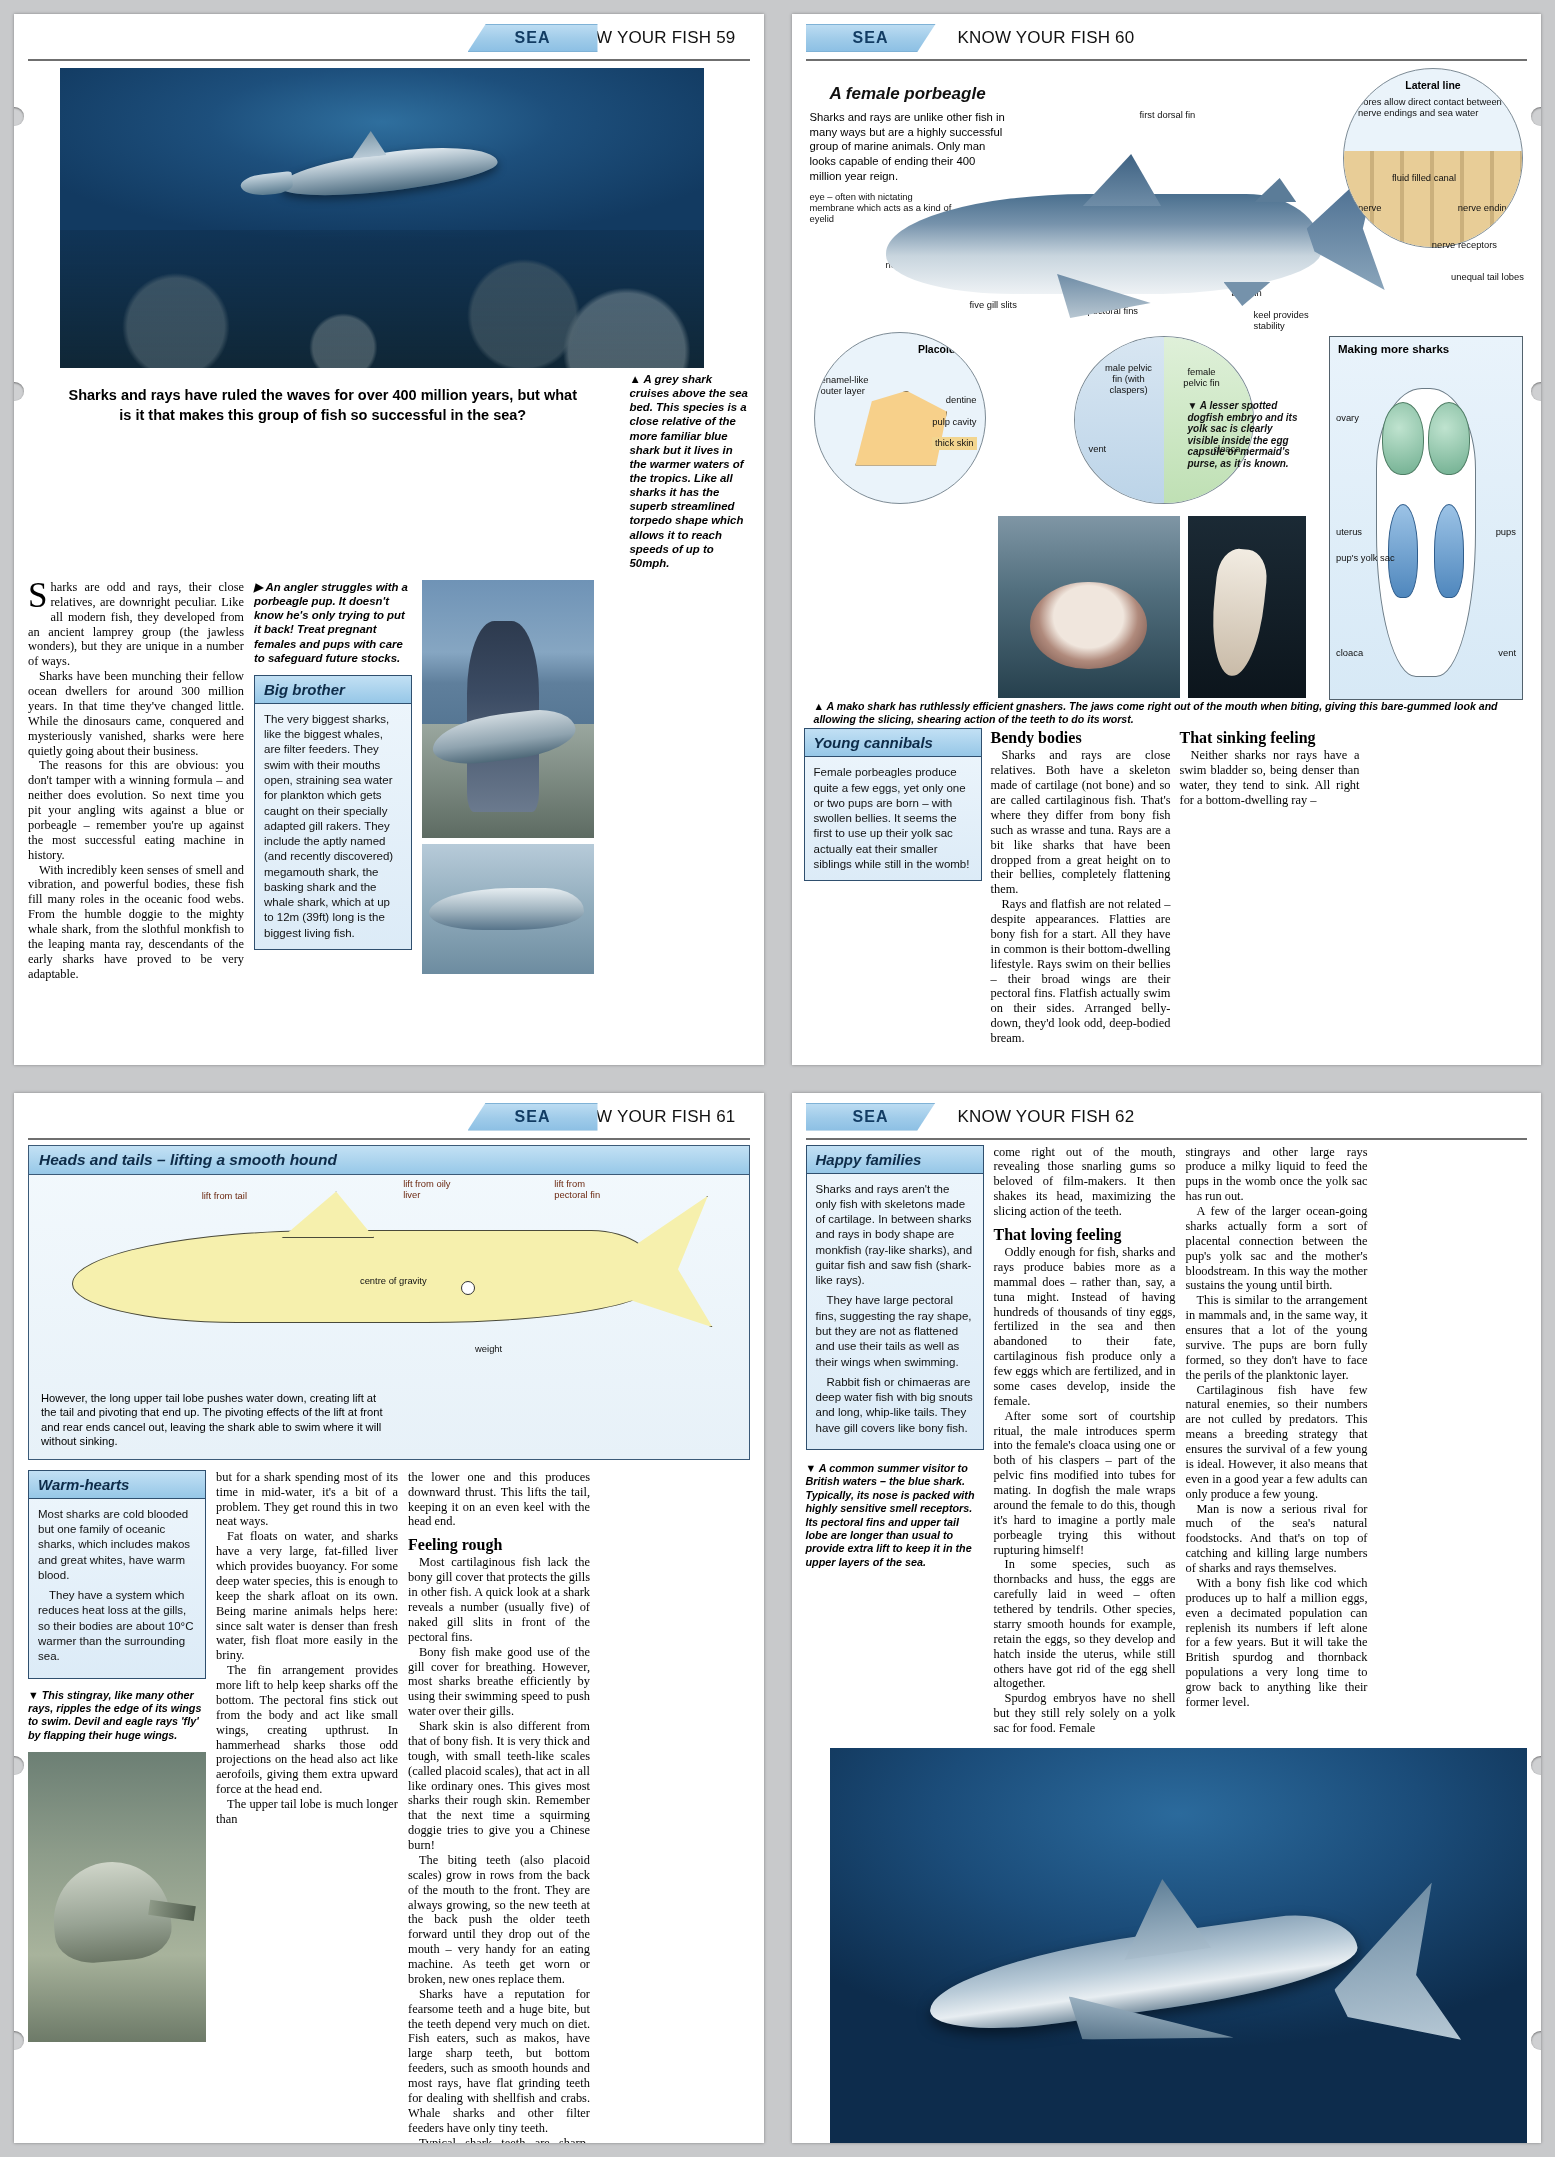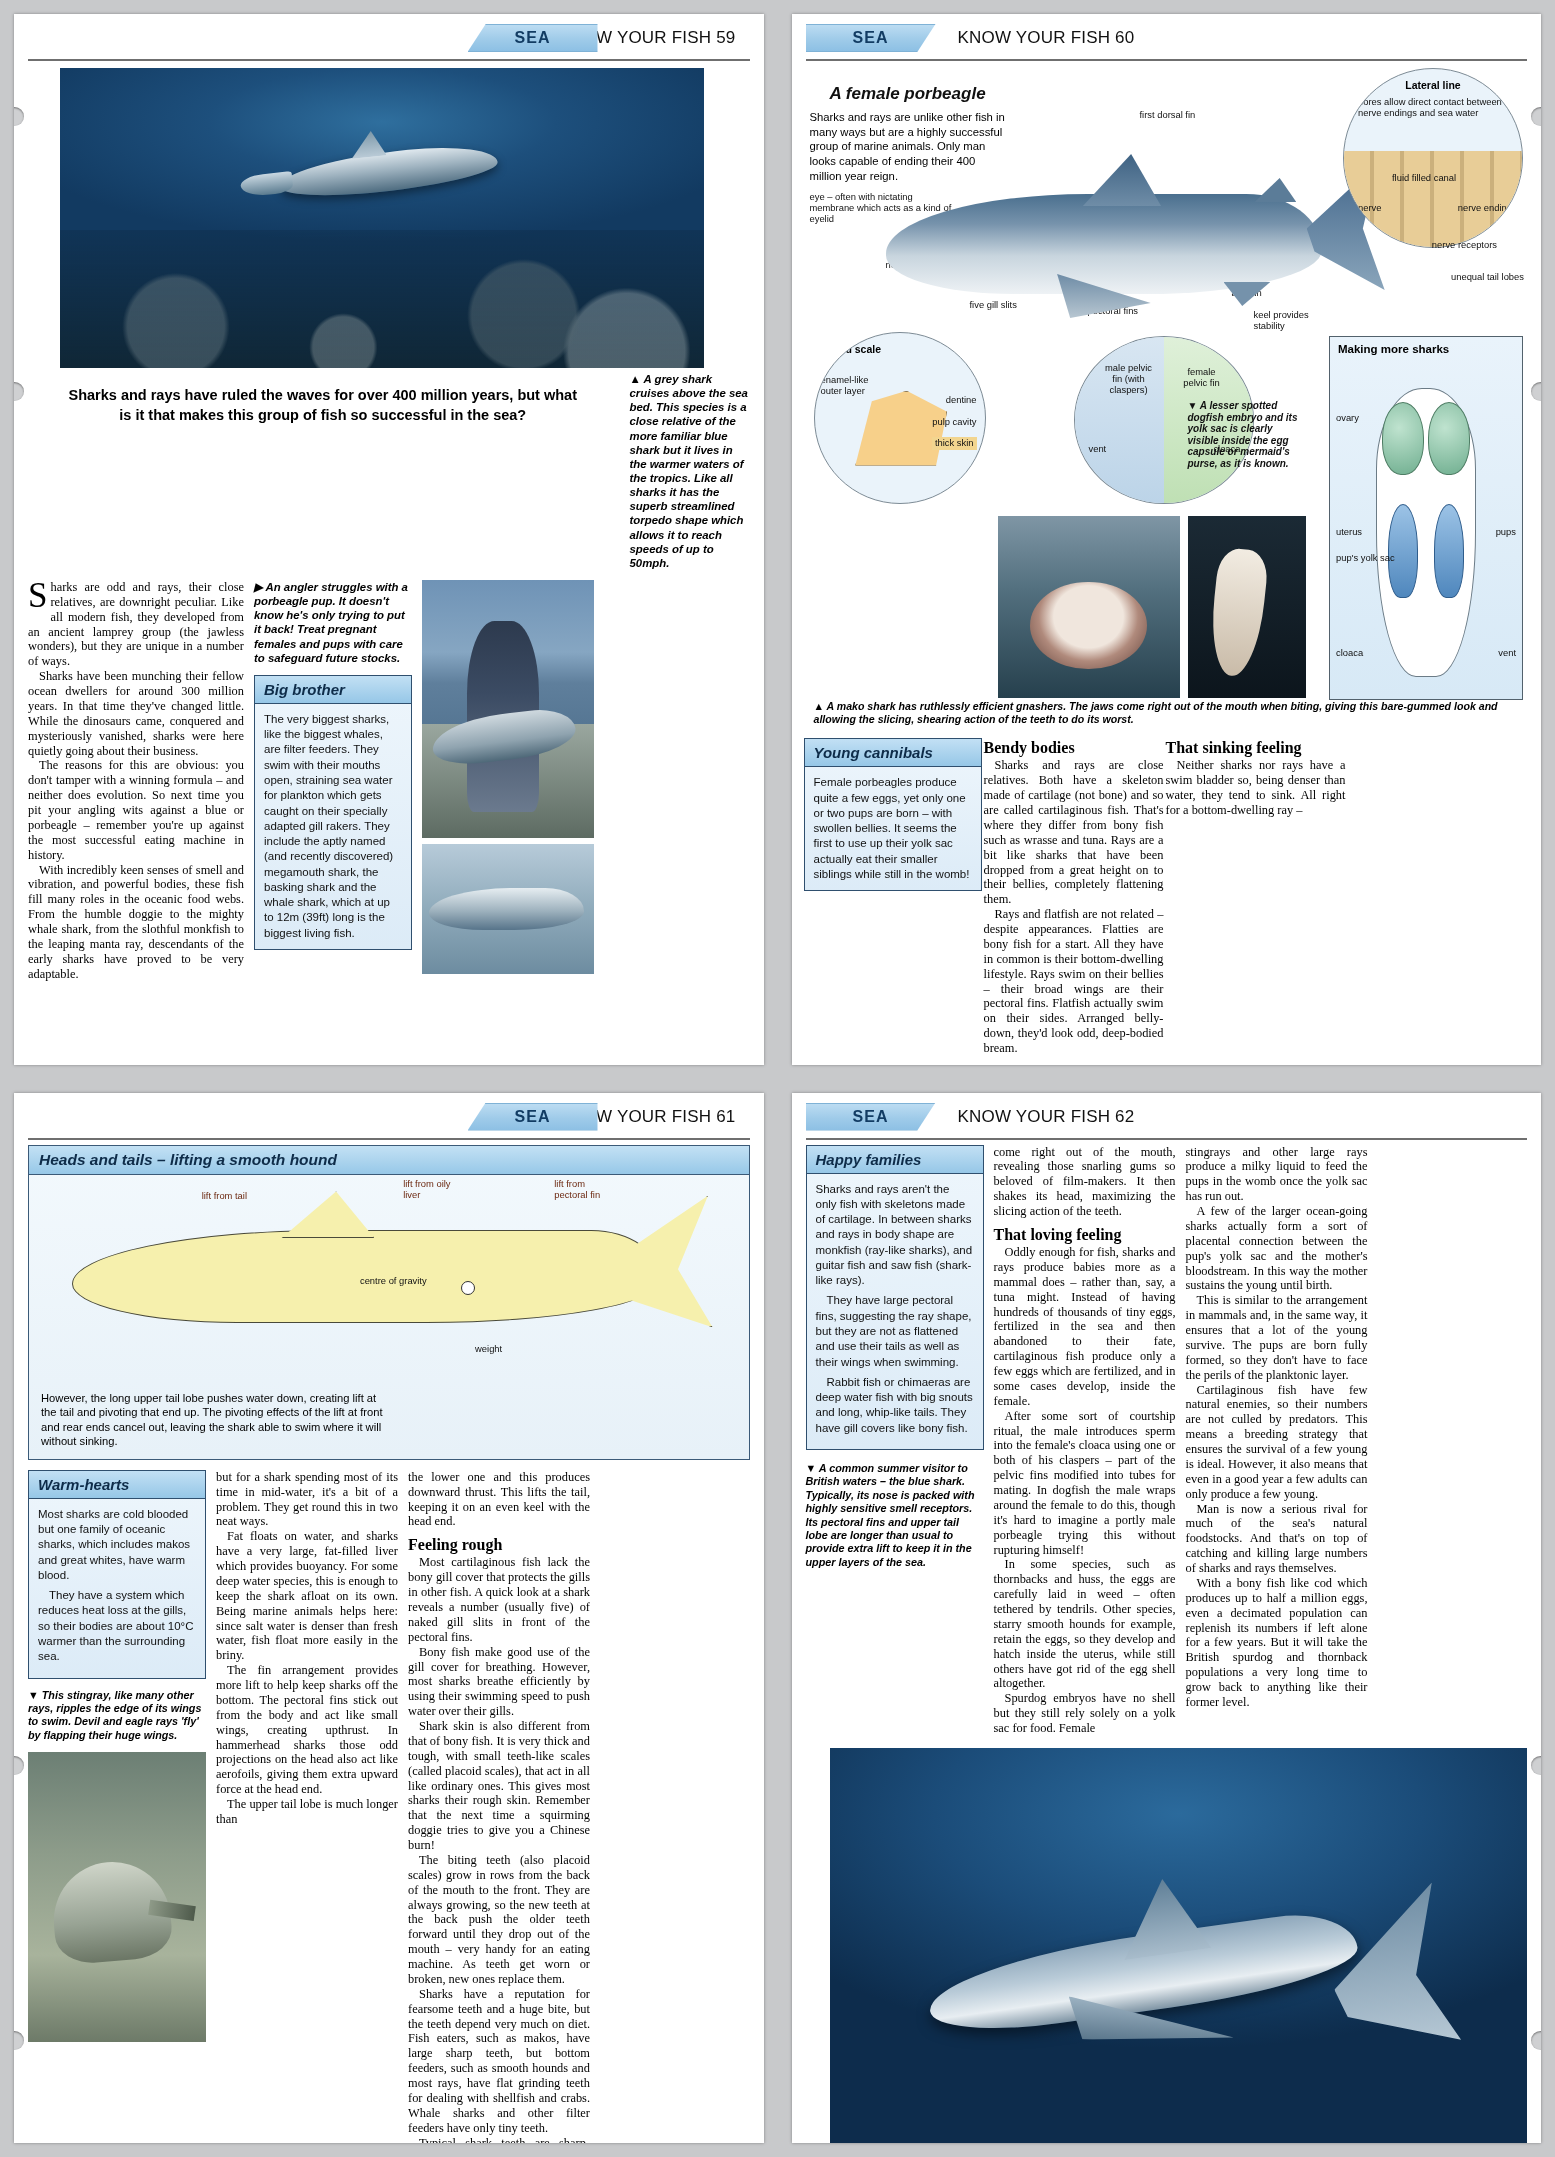--- a/index.html
+++ b/index.html
@@ -252,21 +252,21 @@
     position:absolute; left:386px; top:452px; width:118px; height:182px;
     background:linear-gradient(180deg,#1b2a35,#0c151c);
     overflow:hidden;
   }
   #card2 .dogfish .embryo {
     position:absolute; left:22%; top:18%; width:42%; height:70%;
     background:linear-gradient(180deg,#f2ece2,#c9bba8);
     border-radius:42% 42% 50% 50%/24% 24% 60% 60%;
     transform:rotate(6deg);
   }
-  #card2 .botcols { display:flex; gap:2px; padding:0 12px; margin-top:12px; }
+  #card2 .botcols { display:flex; gap:9px; padding:0 12px; margin-top:2px; }
   #card2 .bc1 { width:178px; }
   #card2 .bc2 { width:180px; }
   #card2 .bc3 { width:180px; }
   .sect-h {
     font-family:"Liberation Serif", serif; font-weight:bold; font-size:16px;
     margin:6px 0 1px 0;
   }
 
   
   #card3 .diagbox {
@@ -455,21 +455,21 @@
         <div style="position:absolute; left:0; right:0; top:10px; text-align:center; font-size:10.5px; font-weight:bold;">Lateral line</div>
         <div class="lbl-s" style="position:absolute; left:14px; right:10px; top:28px;">pores allow direct contact between nerve endings and sea water</div>
         <div class="stripes"></div>
         <div class="lbl-s" style="position:absolute; left:48px; top:104px; color:#111;">fluid filled canal</div>
         <div class="lbl-s" style="position:absolute; left:14px; top:134px;">nerve</div>
         <div class="lbl-s" style="position:absolute; right:10px; top:134px;">nerve ending</div>
       </div>
       <div class="lbl-s" style="position:absolute; right:34px; top:176px;">nerve receptors</div>
 
       <div class="circ c-plac">
-        <div style="position:absolute; left:0; right:0; top:10px; text-align:left; font-size:10.5px; font-weight:bold;">Placoid scale</div>
+        <div style="position:absolute; left:0; right:0; top:10px; text-align:right; font-size:10.5px; font-weight:bold;">Placoid scale</div>
         <div class="tooth"></div>
         <div class="lbl-s" style="position:absolute; left:6px; top:42px; width:56px;">enamel-like outer layer</div>
         <div class="lbl-s" style="position:absolute; right:8px; top:62px;">dentine</div>
         <div class="lbl-s" style="position:absolute; right:8px; top:84px;">pulp cavity</div>
         <div class="lbl-s" style="position:absolute; right:8px; top:104px; background:#f2d58f; padding:1px 3px;">thick skin</div>
       </div>
 
       <div class="circ c-sex">
         <div class="lh"></div>
         <div class="rh"></div>

